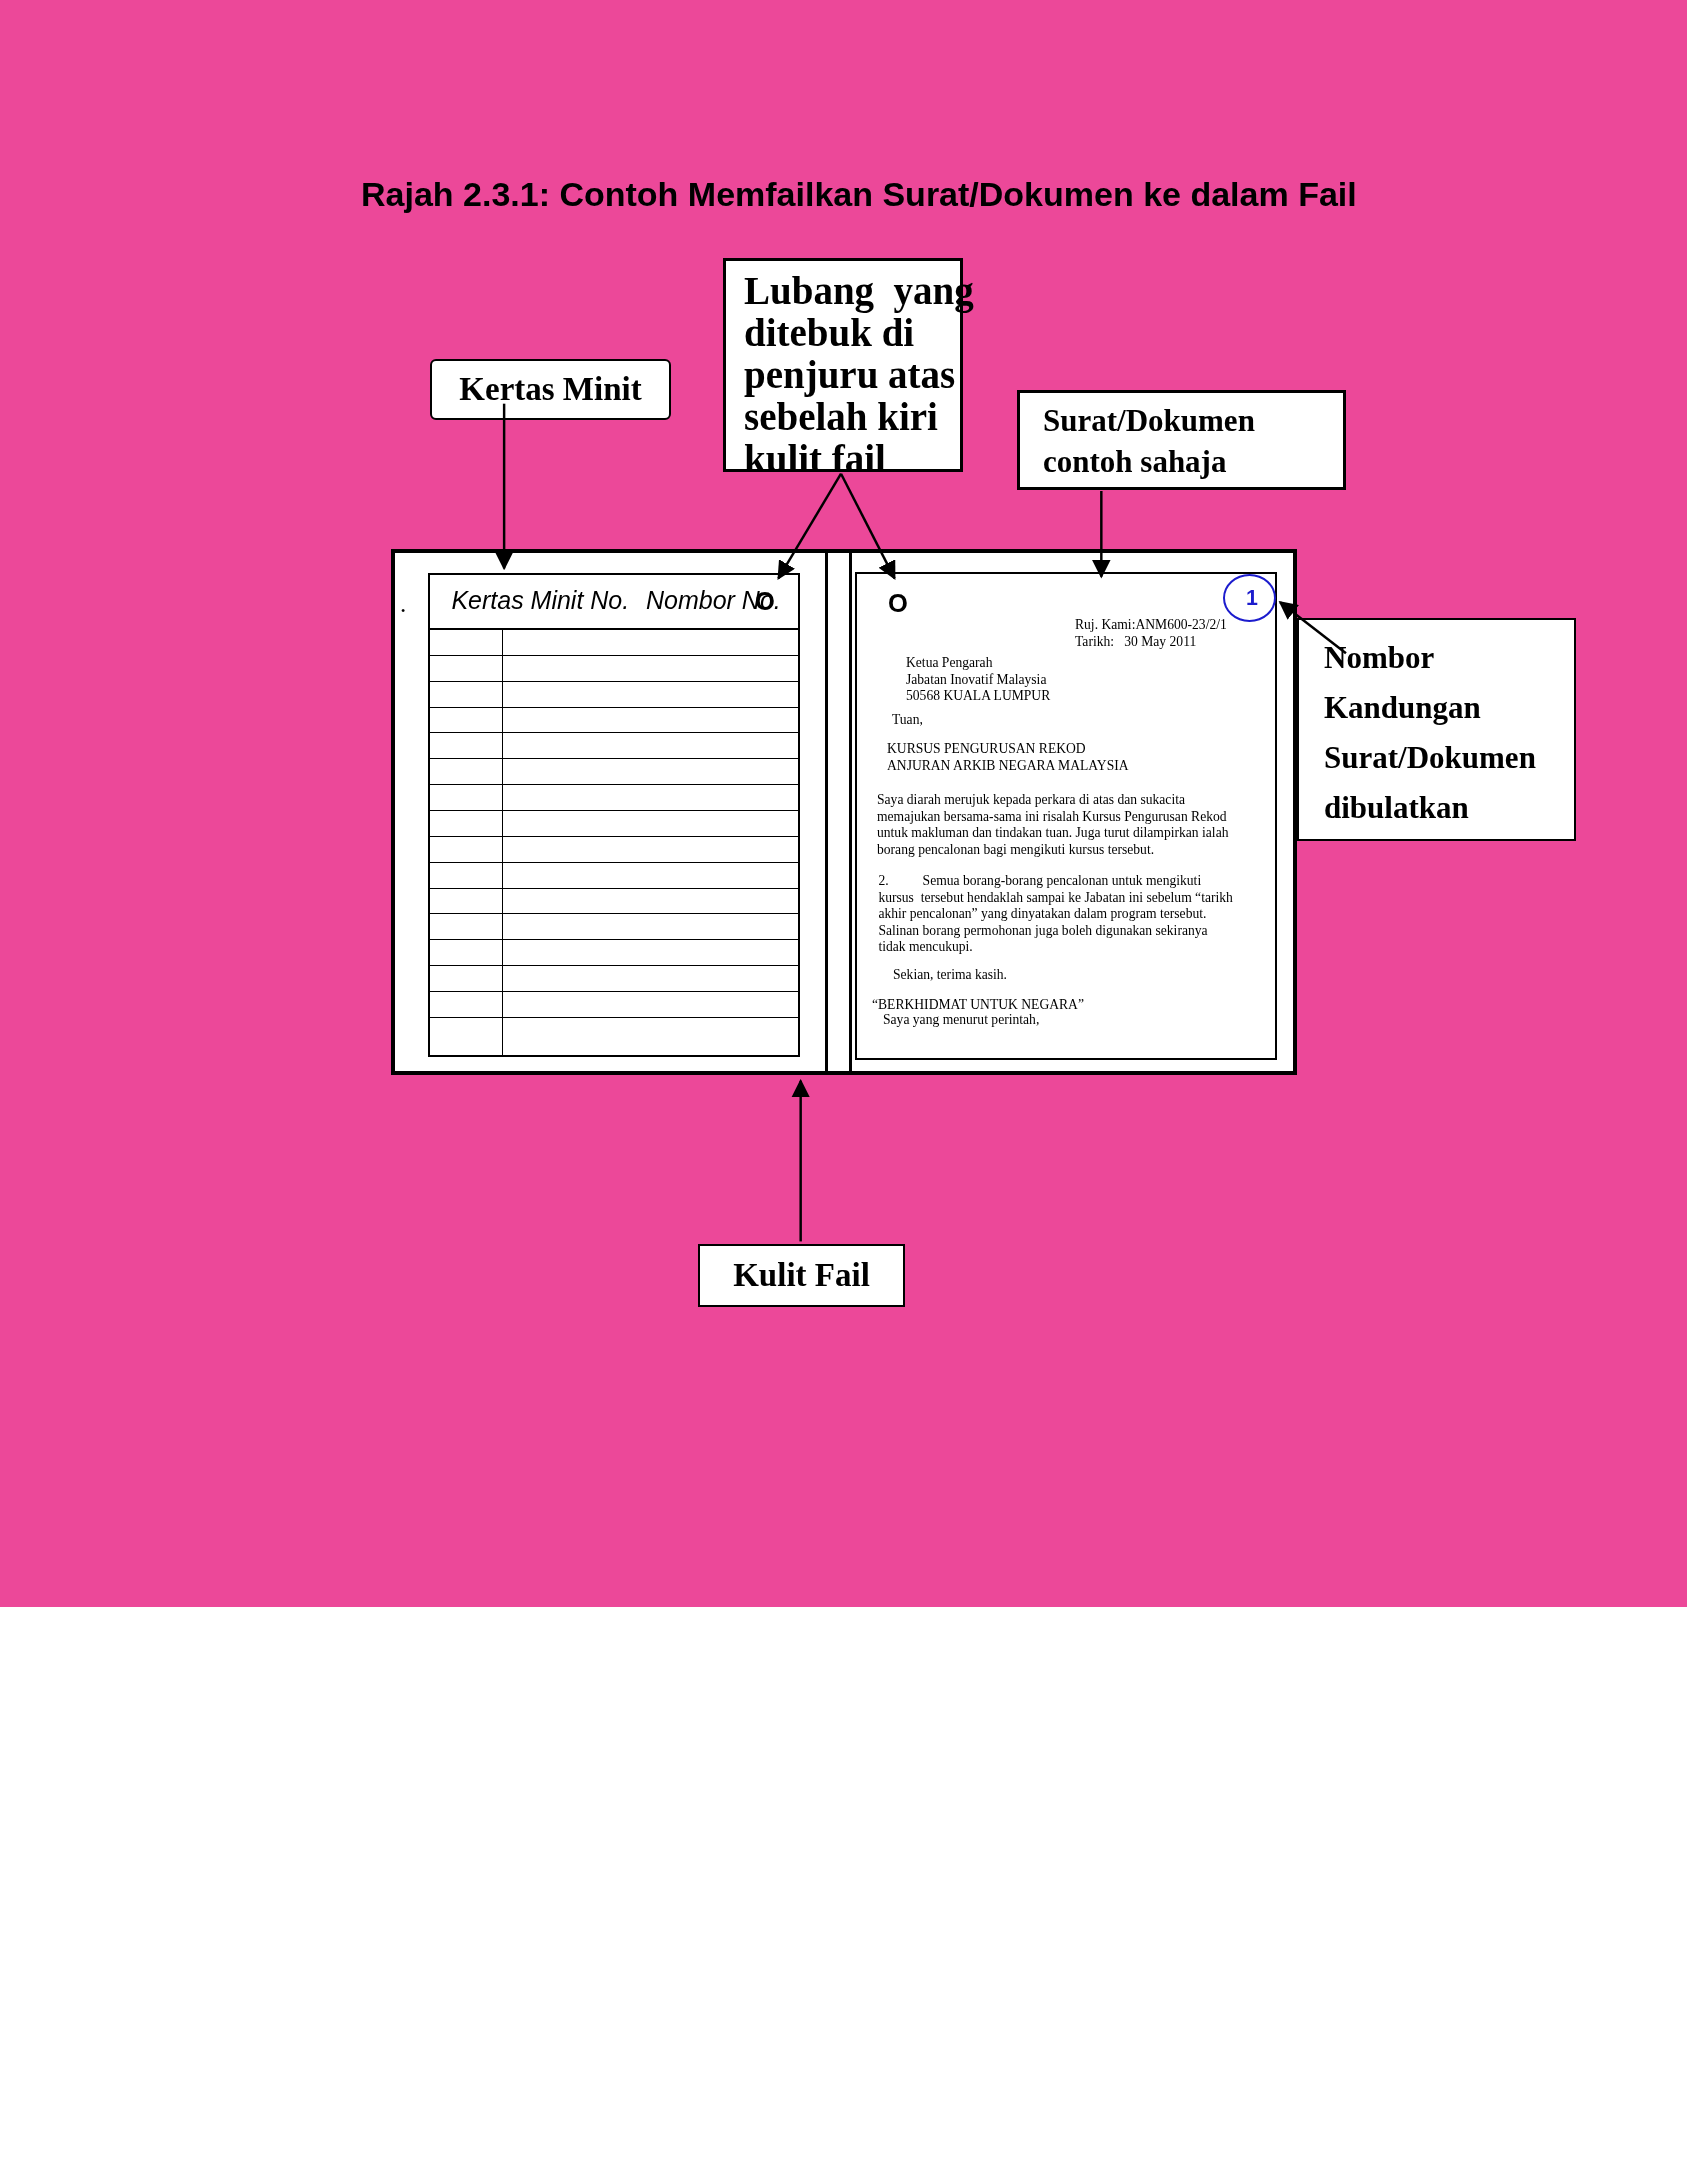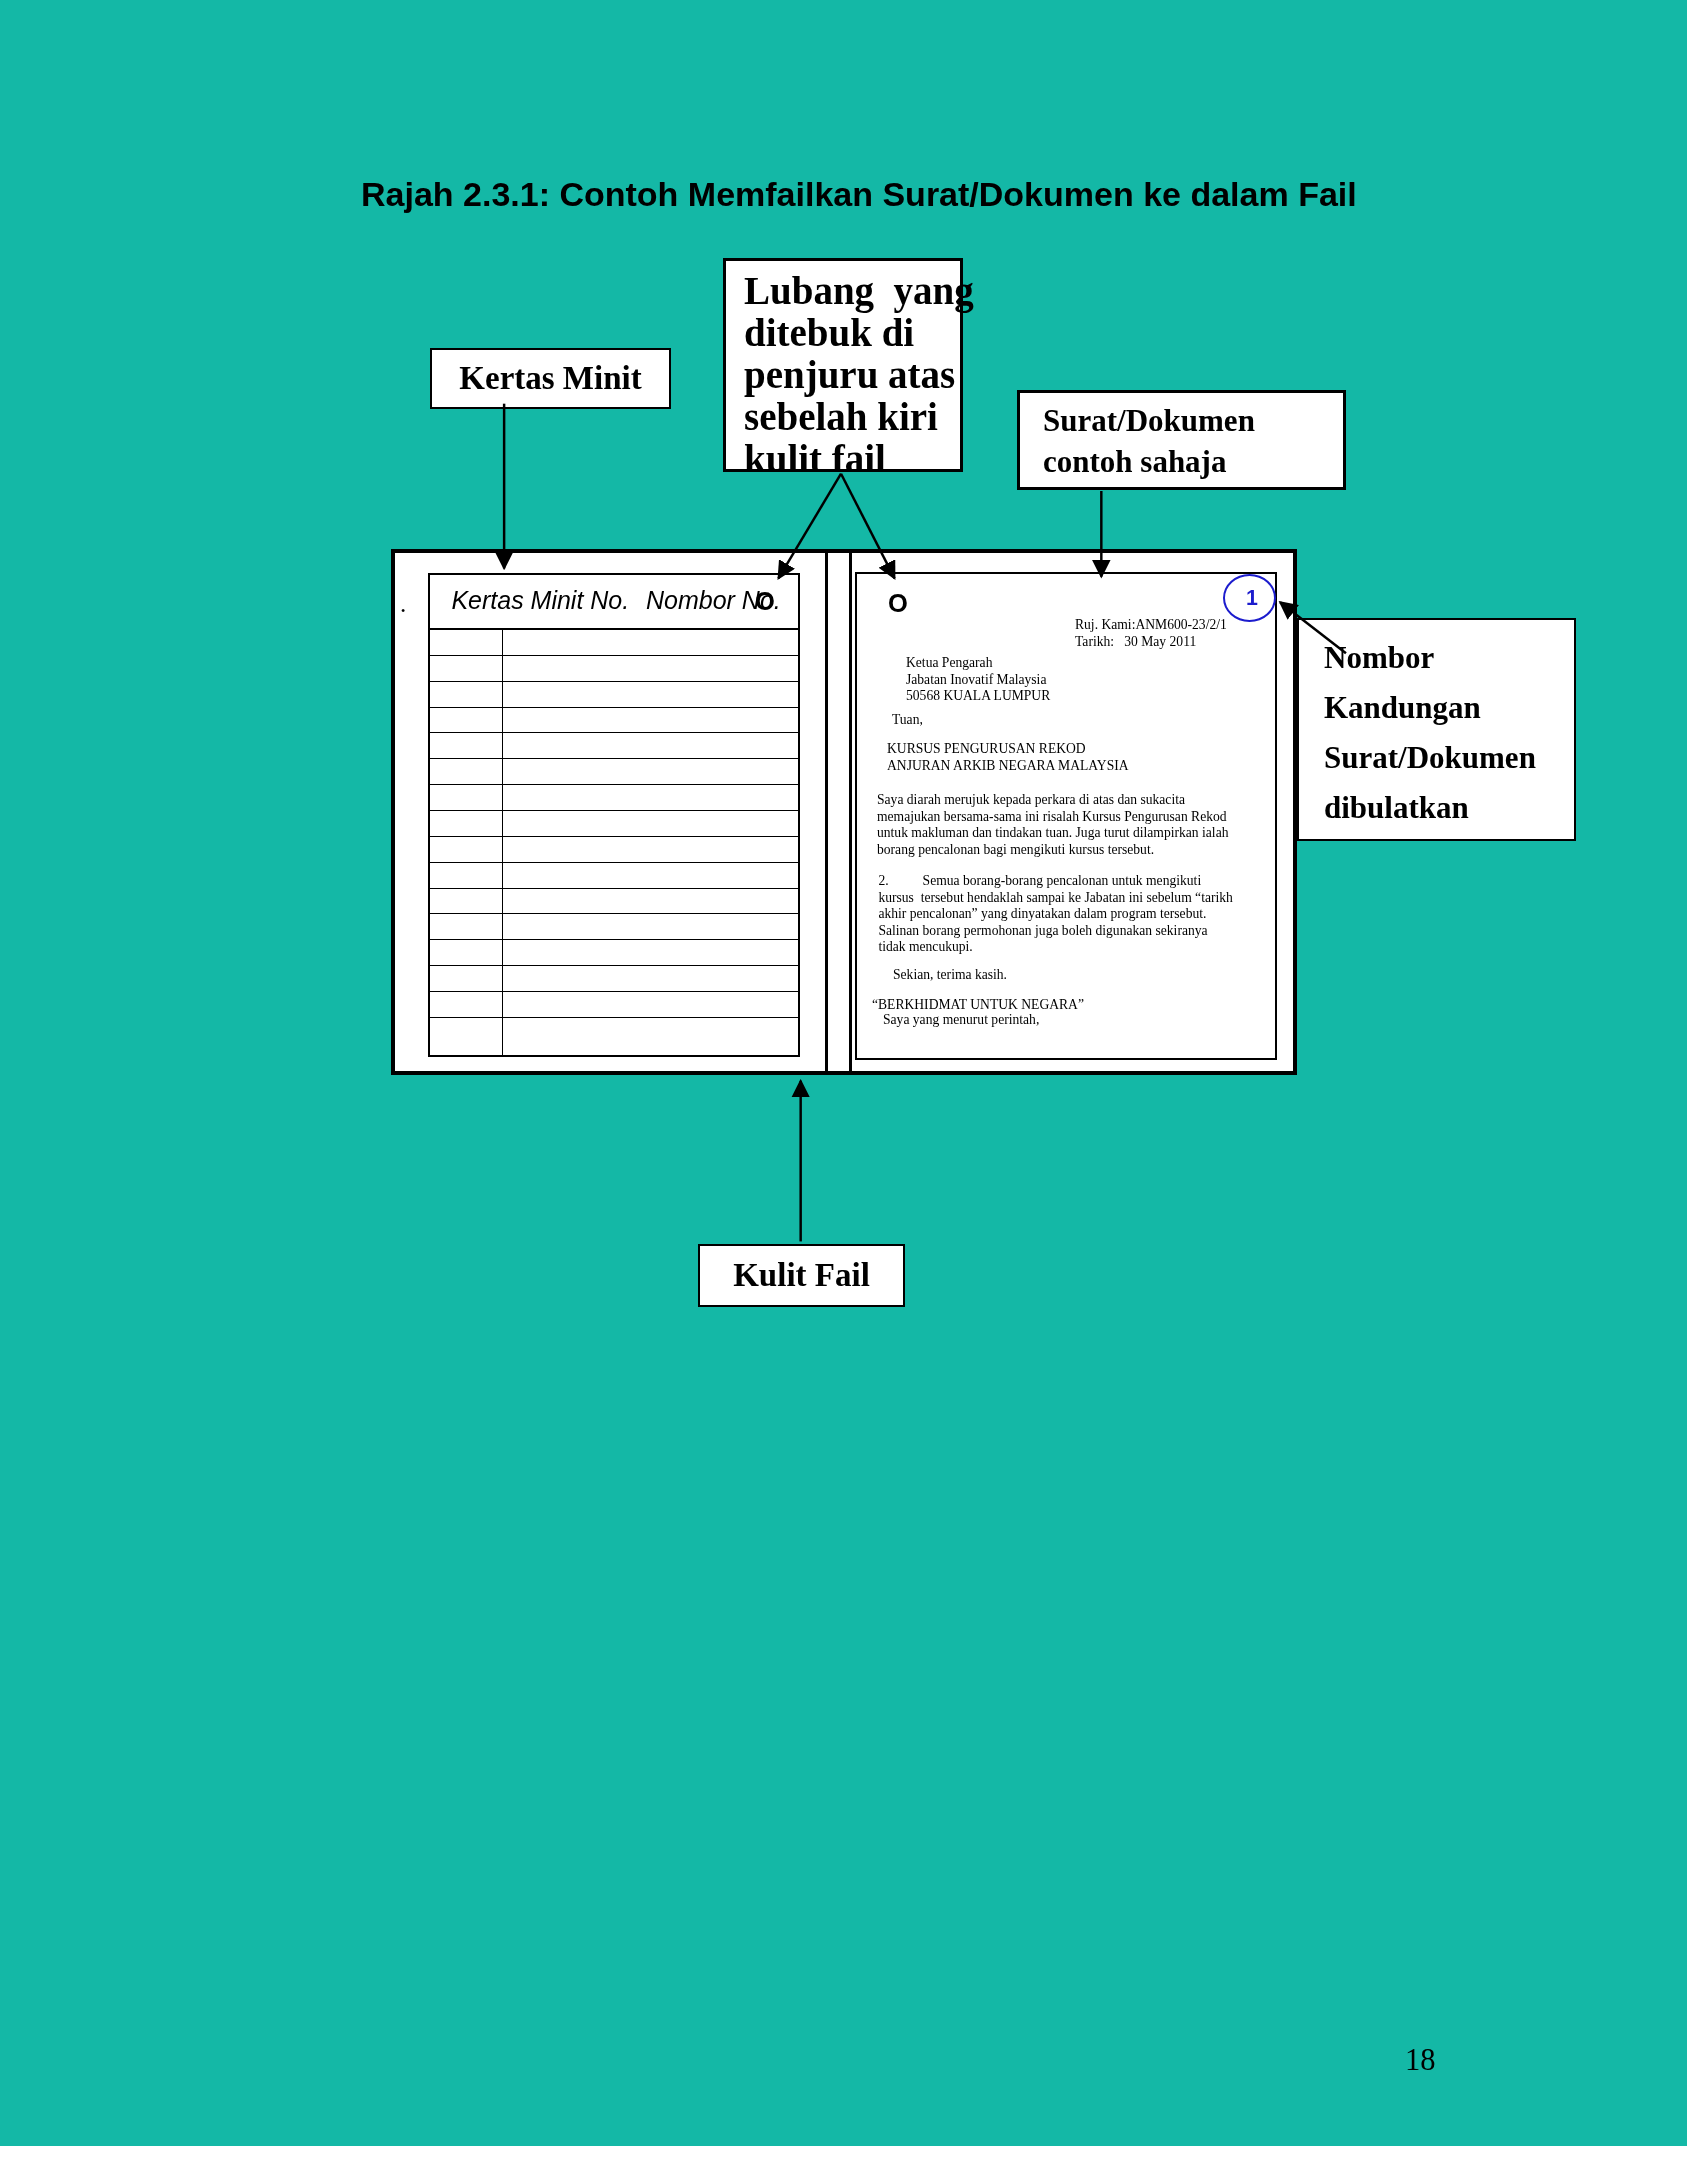--- a/index.html
+++ b/index.html
@@ -1,29 +1,29 @@
 <!DOCTYPE html>
 <html style="font-size:13px"><head>
 <meta charset="utf-8">
 <style>
   html,body{margin:0;padding:0;background:#ffffff;}
-  #stage{position:relative;width:1687px;height:2146px;background:#14b8a6;overflow:hidden;
+  #stage{position:relative;width:1687px;height:1607px;background:#ec4899;overflow:hidden;
          font-family:"Liberation Serif",serif;color:#000;}
   .abs{position:absolute;}
   .pre{white-space:pre;}
 
   
   .doc-title{left:361px;top:175px;font-family:"Liberation Sans",sans-serif;
              font-weight:bold;font-size:34px;letter-spacing:0px;}
 
   
   .labelbox{border:3.3px solid #000;font-family:"Liberation Serif",serif;font-weight:bold;
             box-sizing:border-box;background:#fff;}
-  .box-kertas{left:430px;top:348px;width:241px;height:61px;border-width:2.5px;
-              font-size:33px;display:flex;align-items:center;justify-content:center;}
+  .box-kertas{left:430px;top:359px;width:241px;height:61px;border-width:2.5px;
+              font-size:33px;display:flex;align-items:center;justify-content:center;border-radius:6px;}
   .box-lubang{left:723px;top:258px;width:240px;height:214px;font-size:39px;
               line-height:42px;padding:9px 0 0 18px;}
   .box-surat{left:1017px;top:390px;width:329px;height:100px;font-size:31px;
              line-height:41px;padding:7.4px 0 0 23px;}
   .box-nombor{left:1297px;top:618px;width:279px;height:223px;border-width:2.5px;font-size:31px;
               line-height:50px;padding:13px 0 16px 25px;}
   .box-kulit{left:698px;top:1244px;width:207px;height:63px;border-width:2.5px;
              font-size:33px;display:flex;align-items:center;justify-content:center;}
 
   

